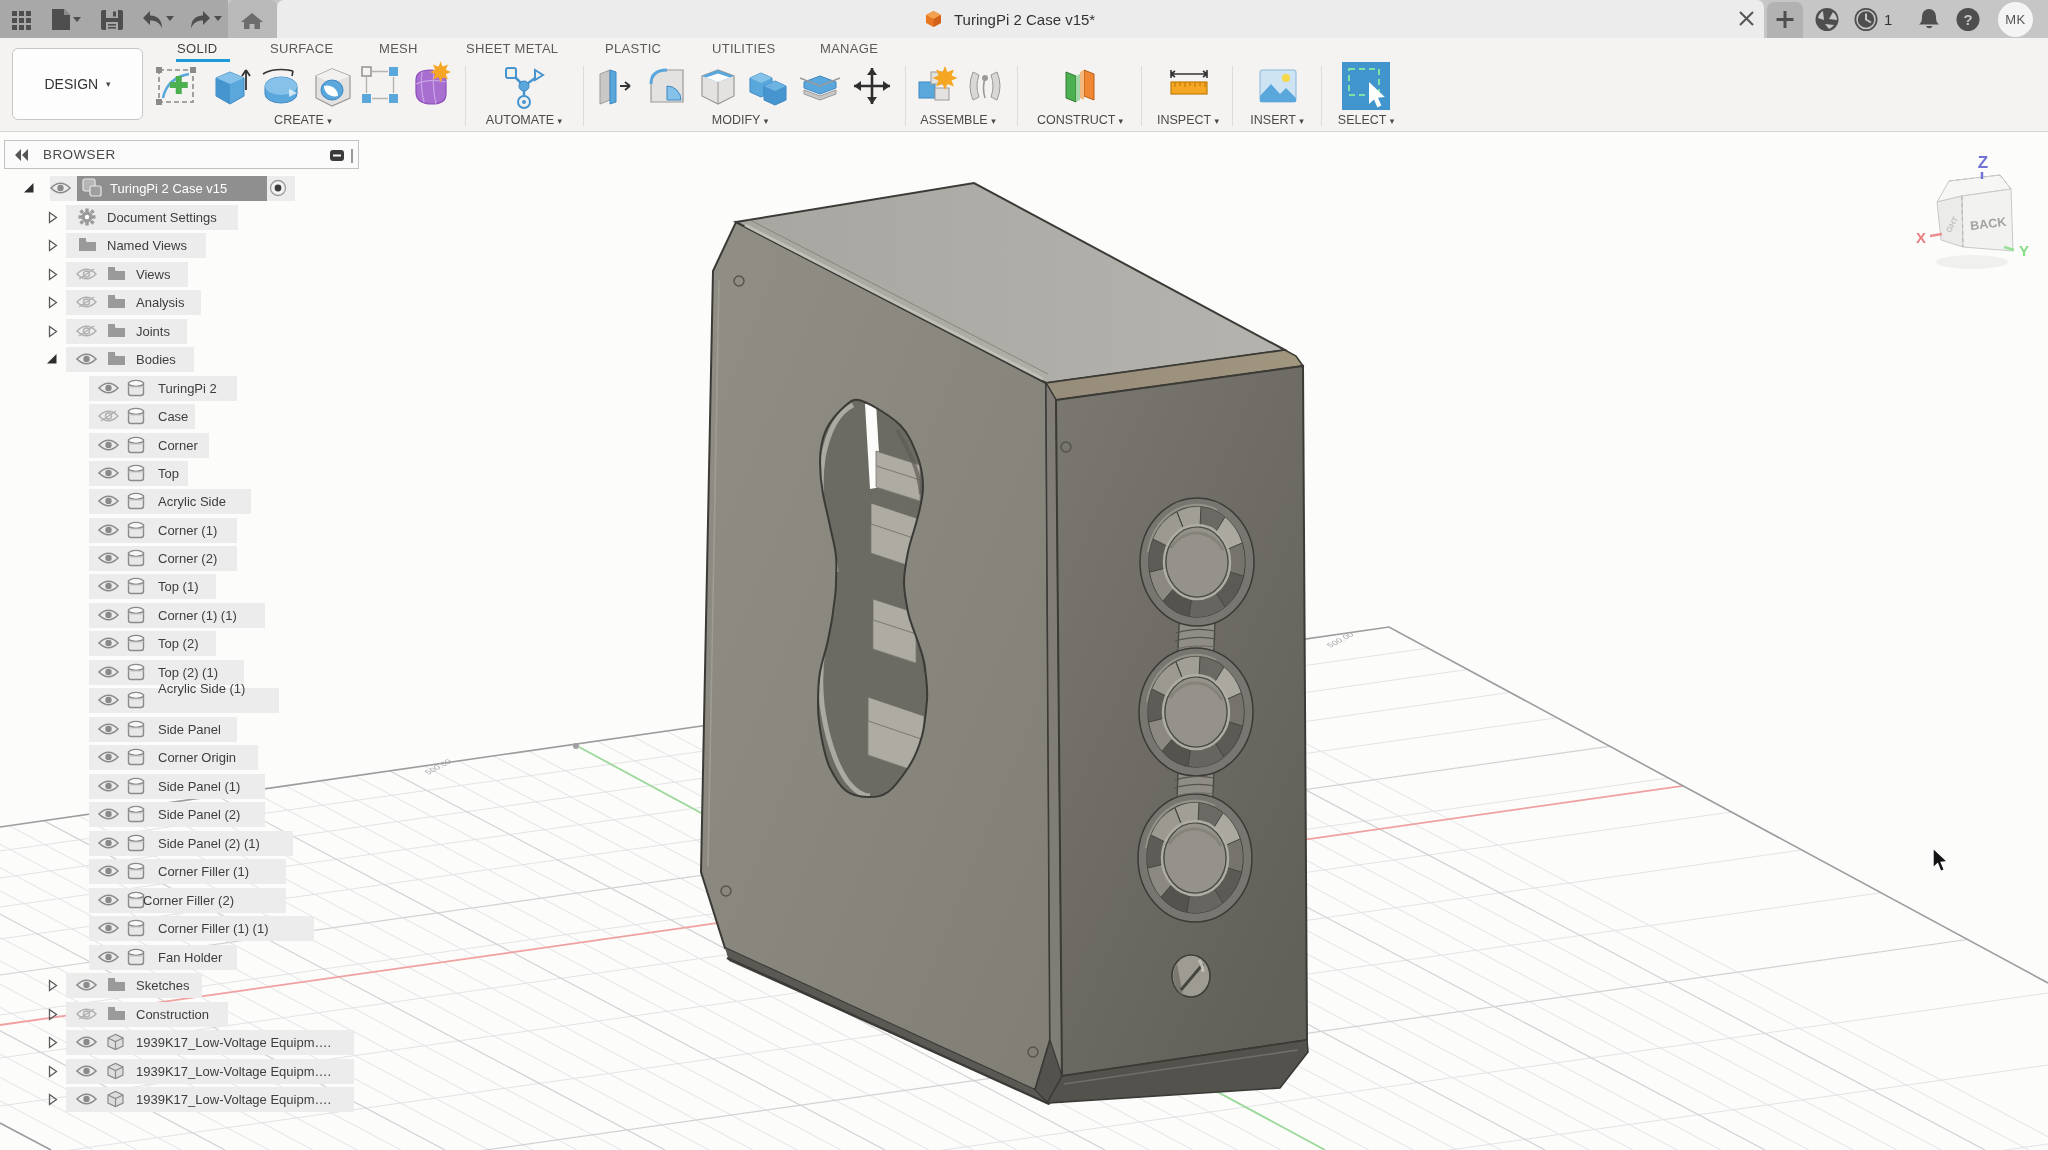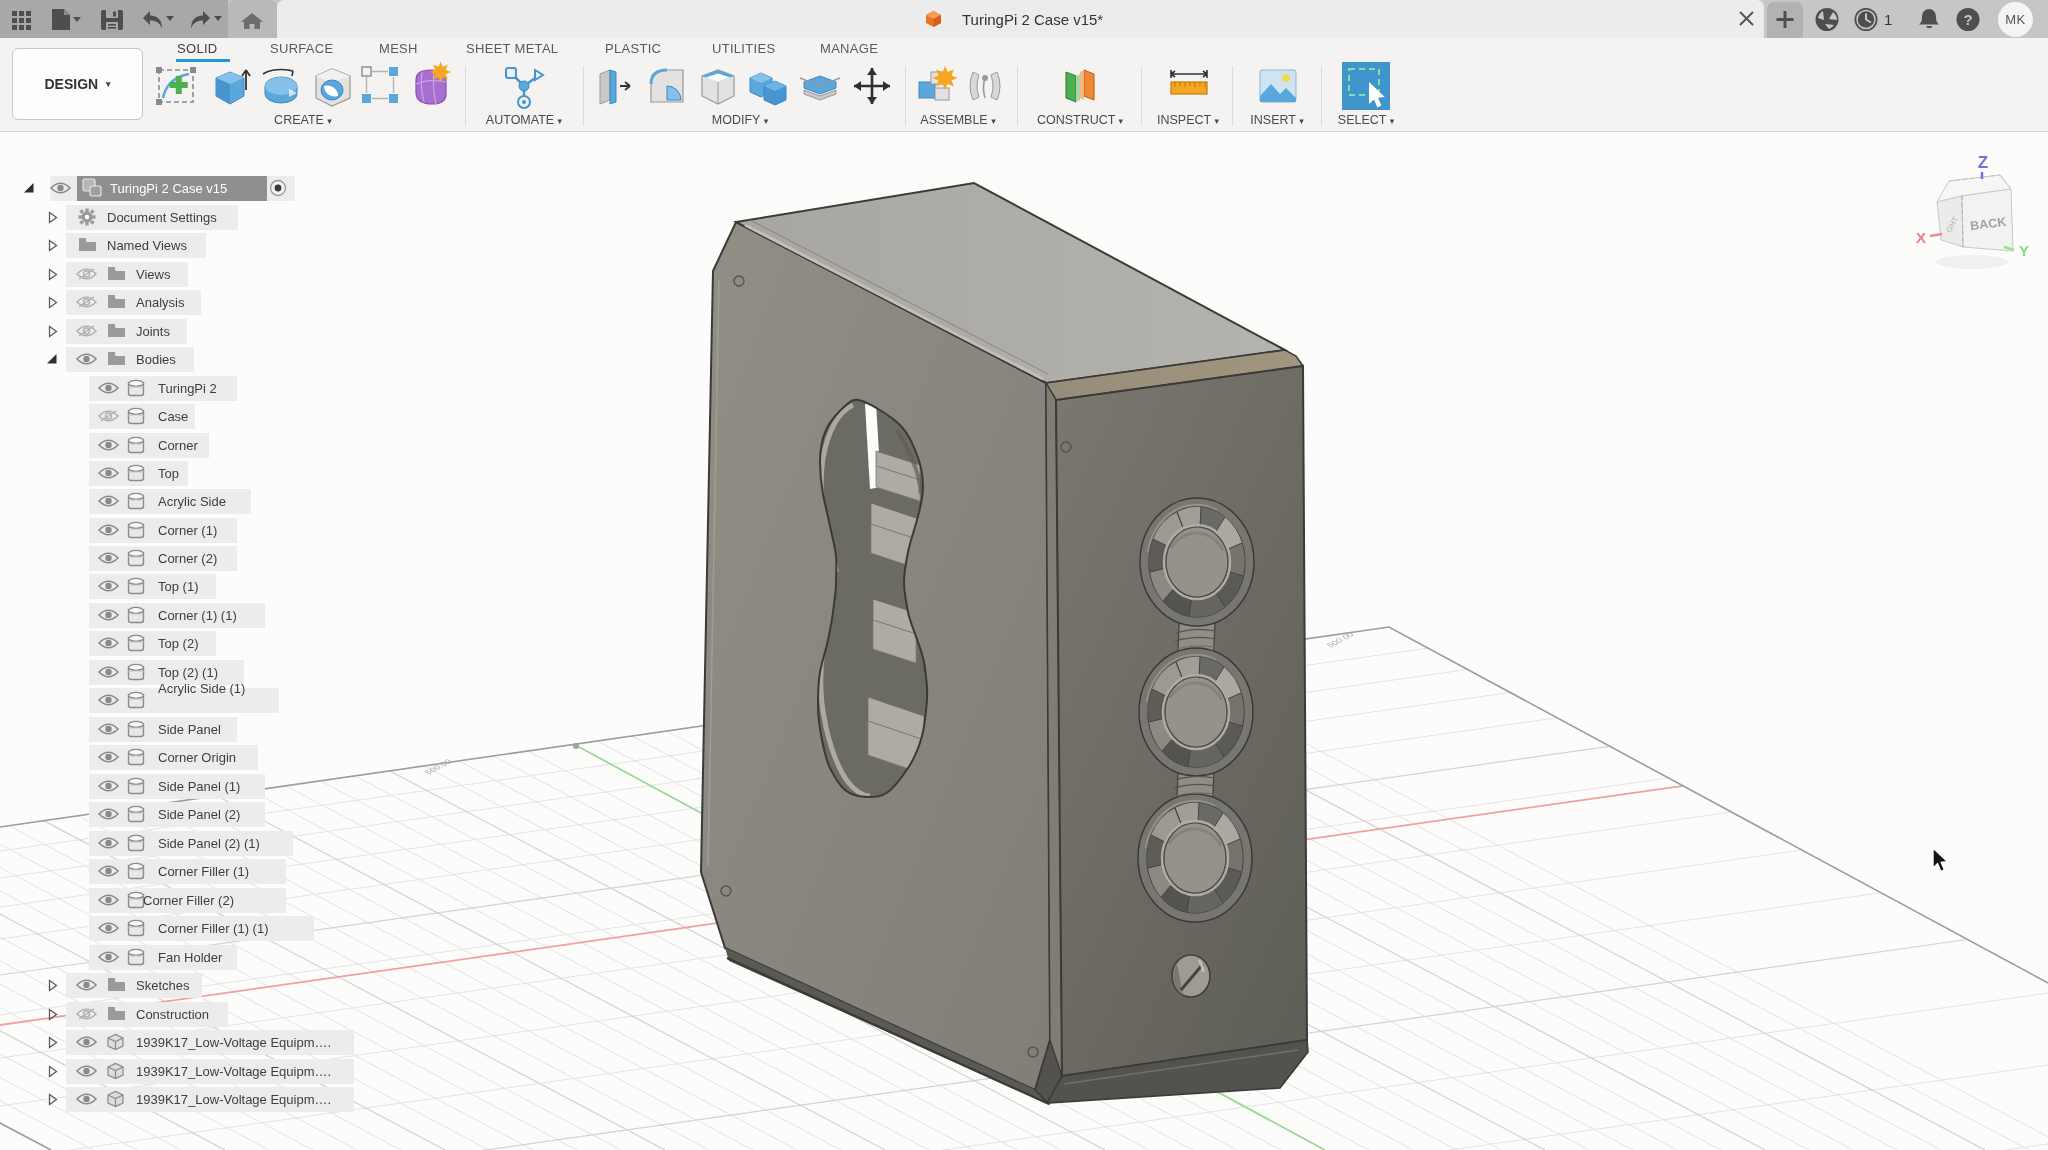--- a/index.html
+++ b/index.html
@@ -2,25 +2,25 @@
 <html><head><meta charset="utf-8"><style>
 *{margin:0;padding:0;box-sizing:border-box}
 html,body{width:2048px;height:1150px;overflow:hidden;font-family:"Liberation Sans",sans-serif;background:#fcfcfb}
 #stage{position:relative;width:2048px;height:1150px}
 
 #topbar{position:absolute;left:0;top:0;width:2048px;height:38px;background:#c6c6c6}
 #tb-left{position:absolute;left:0;top:0;width:228px;height:38px;background:#a8a8a8}
 #hometab{position:absolute;left:228px;top:0;width:49px;height:38px;background:#b9b9b9;border-radius:7px 7px 0 0}
 #doctab{position:absolute;left:277px;top:0;width:1487px;height:38px;background:#ececec;border-radius:7px 7px 0 0}
 #plustab{position:absolute;left:1767px;top:2px;width:36px;height:36px;background:#b2b2b2;border-radius:7px 7px 0 0}
-#doctitle{position:absolute;left:925px;top:0;height:38px;display:flex;align-items:center;gap:20px;font-size:15px;color:#333}
+#doctitle{position:absolute;left:925px;top:0;height:38px;display:flex;align-items:center;gap:12px;font-size:15px;color:#333}
 .mk{position:absolute;left:1998px;top:2px;width:35px;height:35px;border-radius:50%;background:#f4f4f4;color:#555;font-size:13px;display:flex;align-items:center;justify-content:center;letter-spacing:.5px}
 
 #toolbar{position:absolute;left:0;top:38px;width:2048px;height:94px;background:#f4f3f2;border-bottom:1px solid #d5d4d3}
-#designbtn{position:absolute;left:12px;top:10px;width:131px;height:72px;background:#fdfdfd;border:1px solid #c9c8c7;border-radius:6px;display:flex;align-items:center;justify-content:center;font-size:14px;color:#333;font-weight:bold}
+#designbtn{position:absolute;left:12px;top:10px;width:131px;height:72px;background:#fdfdfd;border:1px solid #c9c8c7;border-radius:6px;display:flex;align-items:center;justify-content:center;font-size:14px;color:#333;font-weight:normal}
 .tab{position:absolute;top:3px;font-size:13px;color:#5a5a5a;letter-spacing:.3px}
 .tabsolid{color:#404040}
 #solidline{position:absolute;left:176px;top:21px;width:54px;height:3px;background:#1e9bd7}
 .glabel{position:absolute;top:75px;font-size:12.5px;color:#4a4a4a;white-space:nowrap;transform:translateX(-50%)}
 .gsep{position:absolute;top:28px;height:60px;width:1px;background:#dddcdb}
 .caret{font-size:9px;color:#4a4a4a}
 
 #browser{position:absolute;left:0;top:0;width:380px;height:1150px}
 #bheader{position:absolute;left:4px;top:140px;width:355px;height:29px;background:#fafafa;border:1px solid #c2c2c2;display:flex;align-items:center}
 .brow{position:absolute;height:24px;display:flex;align-items:center;font-size:13px;color:#3e3e3e;white-space:nowrap}
@@ -404,20 +404,31 @@
         </g>
 <g transform="translate(1342,24)">
           <rect x="0" y="0" width="48" height="48" fill="#3f95cc"></rect>
           <rect x="7" y="7" width="30" height="26" fill="none" stroke="#7fe0a8" stroke-width="2" stroke-dasharray="6,4"></rect>
           <path d="M27,20 l0,22 5,-4.6 3.4,8 4,-1.8 -3.4,-7.8 6.8,-0.8 z" fill="#fff"></path>
         </g>
  </svg>
 </div>
 
 <div id="browser">
+ <div id="bheader">
+  <svg width="24" height="14" style="margin-left:8px">
+          <path d="M8,1 L2,7 L8,13 Z M15,1 L9,7 L15,13 Z" fill="#555"></path>
+        </svg>
+  <span style="font-size:13.5px;color:#4a4a4a;margin-left:6px;letter-spacing:.4px">BROWSER</span>
+  <svg width="30" height="14" style="position:absolute;left:325px;top:8px">
+          <rect x="0" y="1" width="14" height="11" rx="3" fill="#3a3a3a"></rect>
+          <rect x="3" y="5.5" width="8" height="2" fill="#fafafa"></rect>
+          <rect x="21" y="0" width="2" height="14" fill="#9a9a9a"></rect>
+        </svg>
+ </div>
  <div class="rowbg" style="left:50px;top:176px;width:245px;background:#ececec"></div>
 <svg style="position:absolute;left:23px;top:182px" width="12" height="12">
         <path d="M10.5,1 L10.5,10.5 L1,10.5 Z" fill="#2e2e2e"></path>
       </svg>
 <svg style="position:absolute;left:50px;top:181px" width="21" height="14">
         <path d="M1,7 Q10.5,-2.5 20,7 Q10.5,16.5 1,7 Z" fill="none" stroke="#8a8a8a" stroke-width="1.6"></path>
         <circle cx="10.5" cy="7" r="3.2" fill="#8a8a8a"></circle>
       </svg>
 <div class="rowbg selbg" style="left:77px;top:176px;width:190px"></div>
 <svg style="position:absolute;left:82px;top:178px" width="20" height="19">

